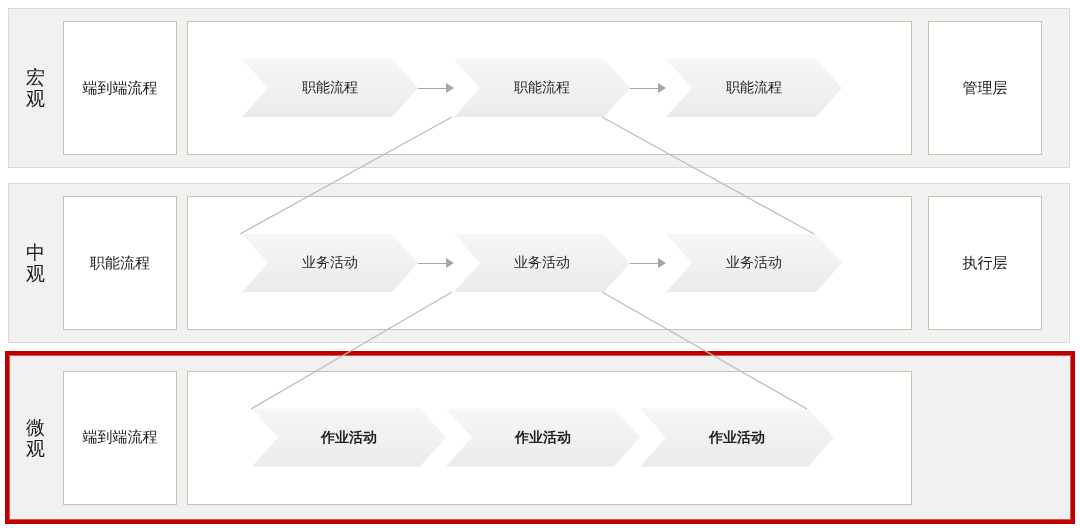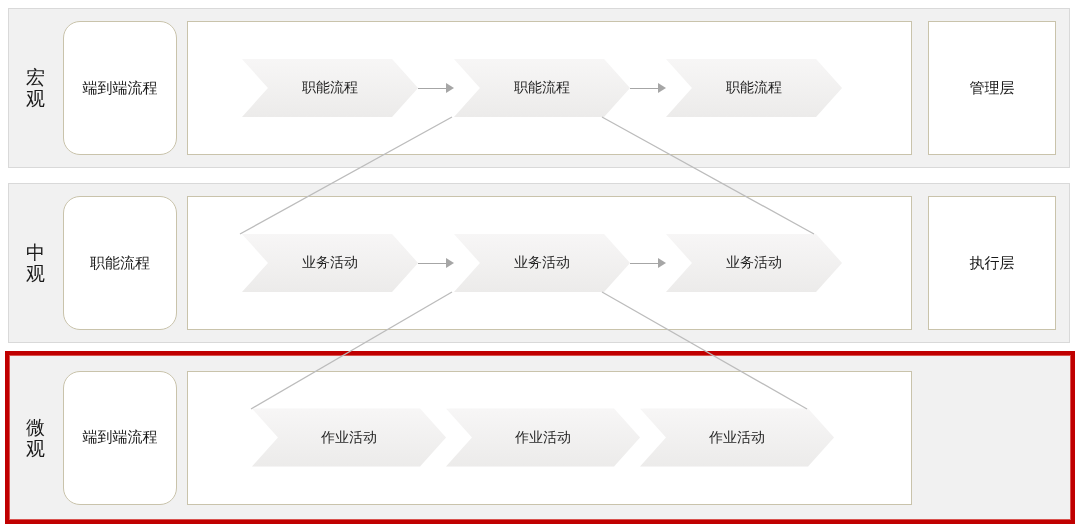--- a/index.html
+++ b/index.html
@@ -51,22 +51,22 @@
     transform: translateY(-50%);
     height: 134px;
     background: #ffffff;
     border: 1.5px solid #c9c3ab;
     display: flex;
     align-items: center;
     justify-content: center;
     font-size: 15px;
     color: #1a1a1a;
   }
-  .process-box { left: 54px; width: 114px; border-radius: 17px; }
-  .layer-box   { left: 919px; width: 128px; }
+  .process-box { left: 54px; width: 114px; }
+  .layer-box   { left: 919px; width: 114px; }
   .middle-panel {
     position: absolute;
     left: 178px;
     top: 50%;
     transform: translateY(-50%);
     width: 725px;
     height: 134px;
     background: #ffffff;
     border: 1.5px solid #c9c3ab;
   }
@@ -82,21 +82,21 @@
     filter: drop-shadow(1px 2px 2px rgba(90,90,90,0.45));
     display: flex;
     align-items: center;
     justify-content: center;
     font-size: 14px;
     color: #1f1f1f;
   }
   .row-1 .c1, .row-2 .c1 { left: 54px; }
   .row-1 .c2, .row-2 .c2 { left: 266px; }
   .row-1 .c3, .row-2 .c3 { left: 478px; }
-  .row-3 .chevron { width: 194px; }
+  .row-3 .chevron { width: 194px; font-weight: bold; }
   .row-3 .c1 { left: 64px; }
   .row-3 .c2 { left: 258px; }
   .row-3 .c3 { left: 452px; }
   
   .connector {
     position: absolute;
     top: calc(50% - 5px);
     width: 36px;
     height: 10px;
   }

